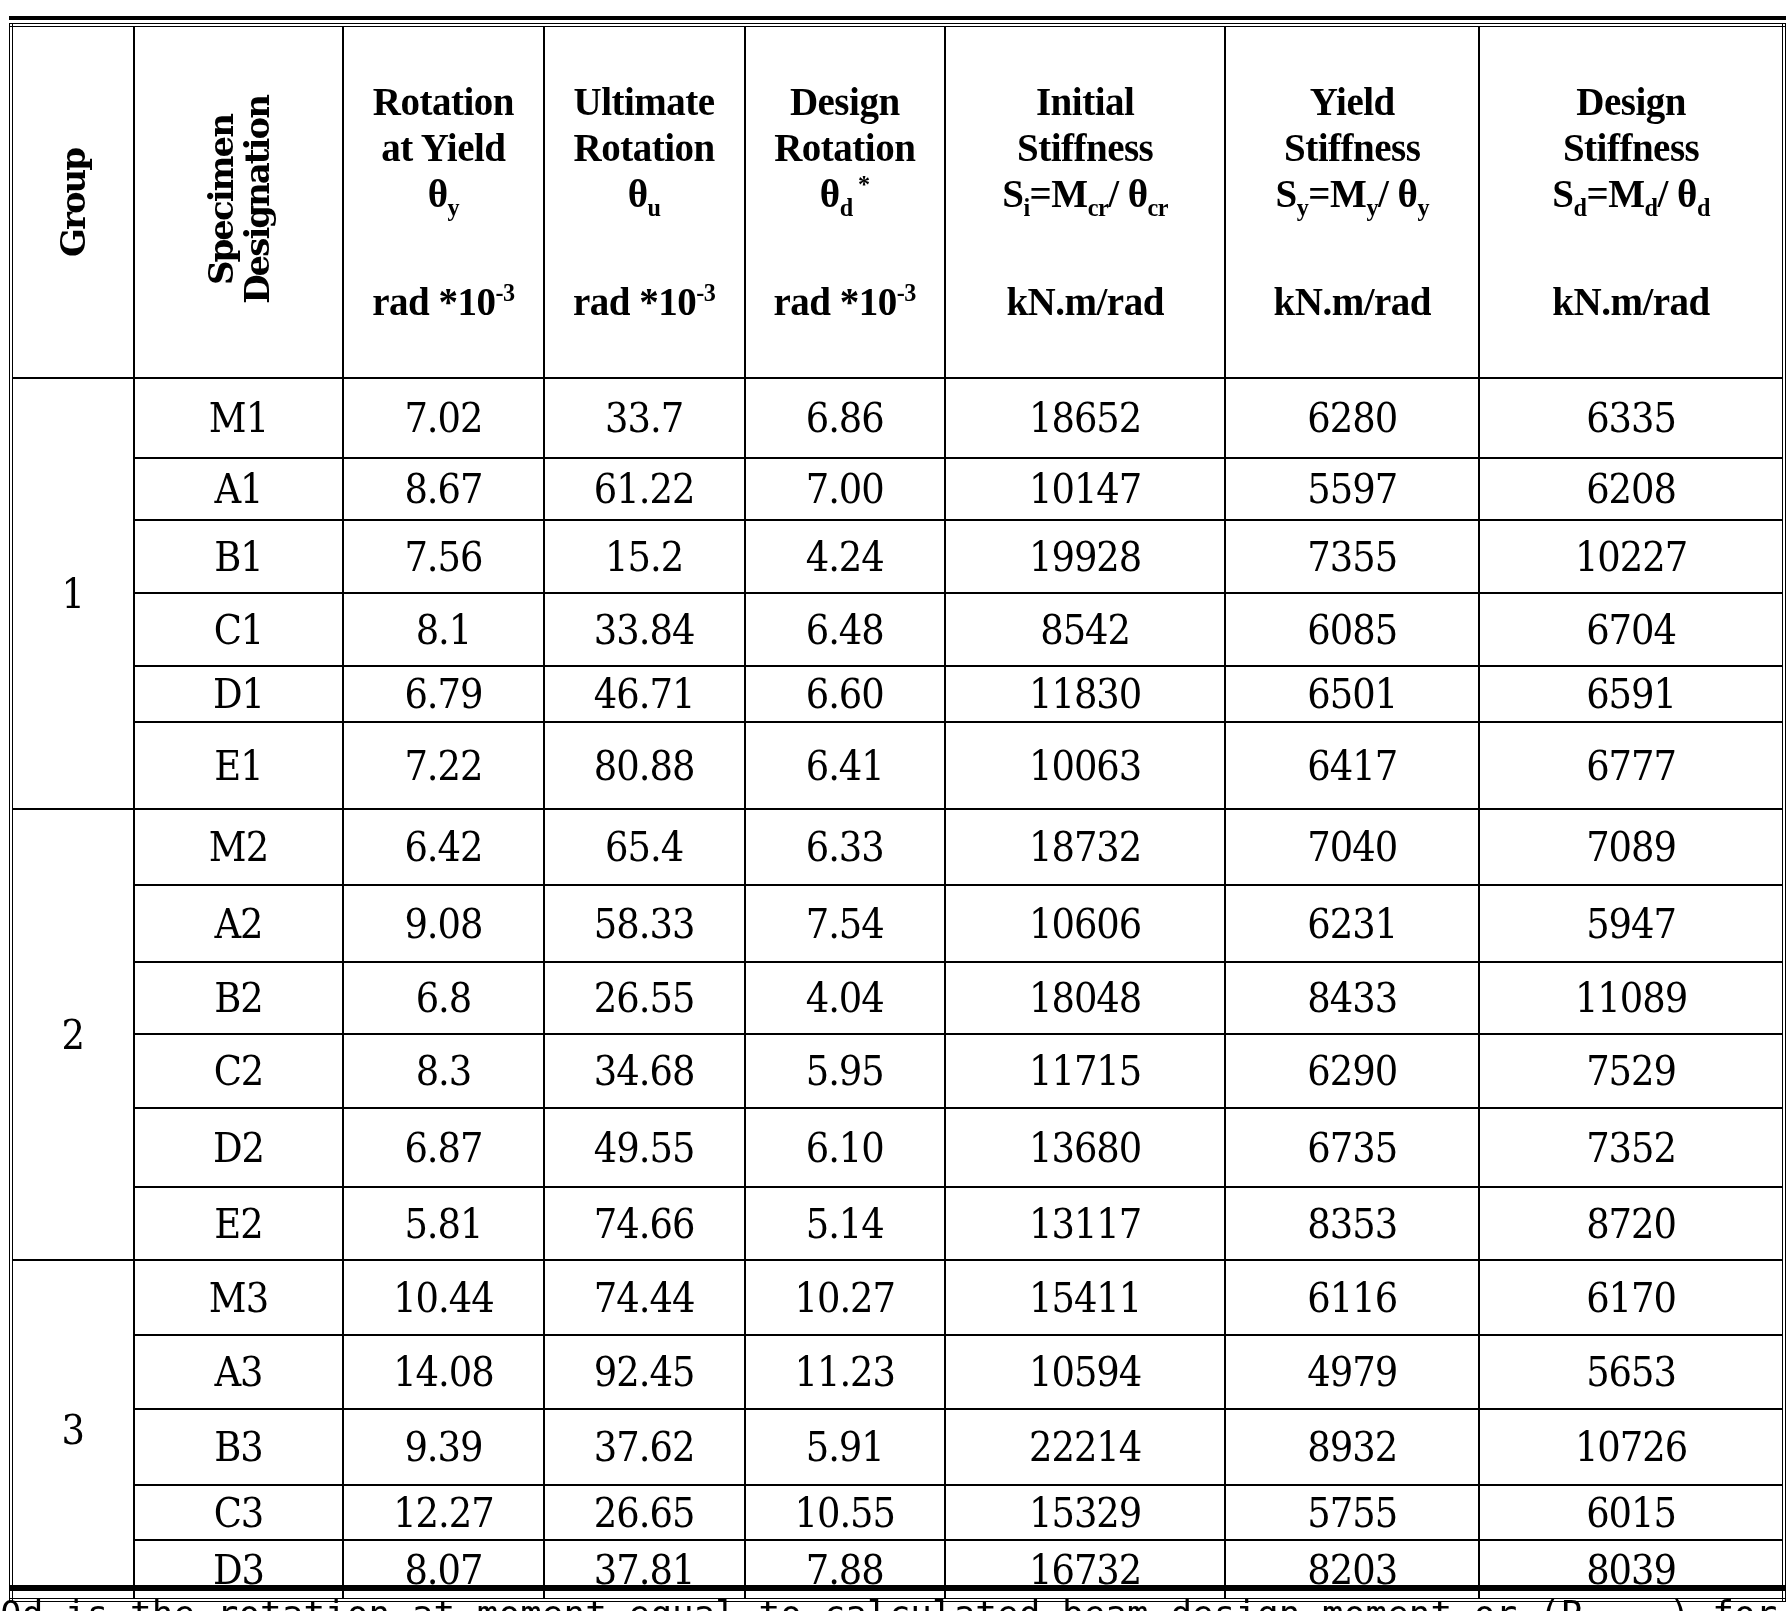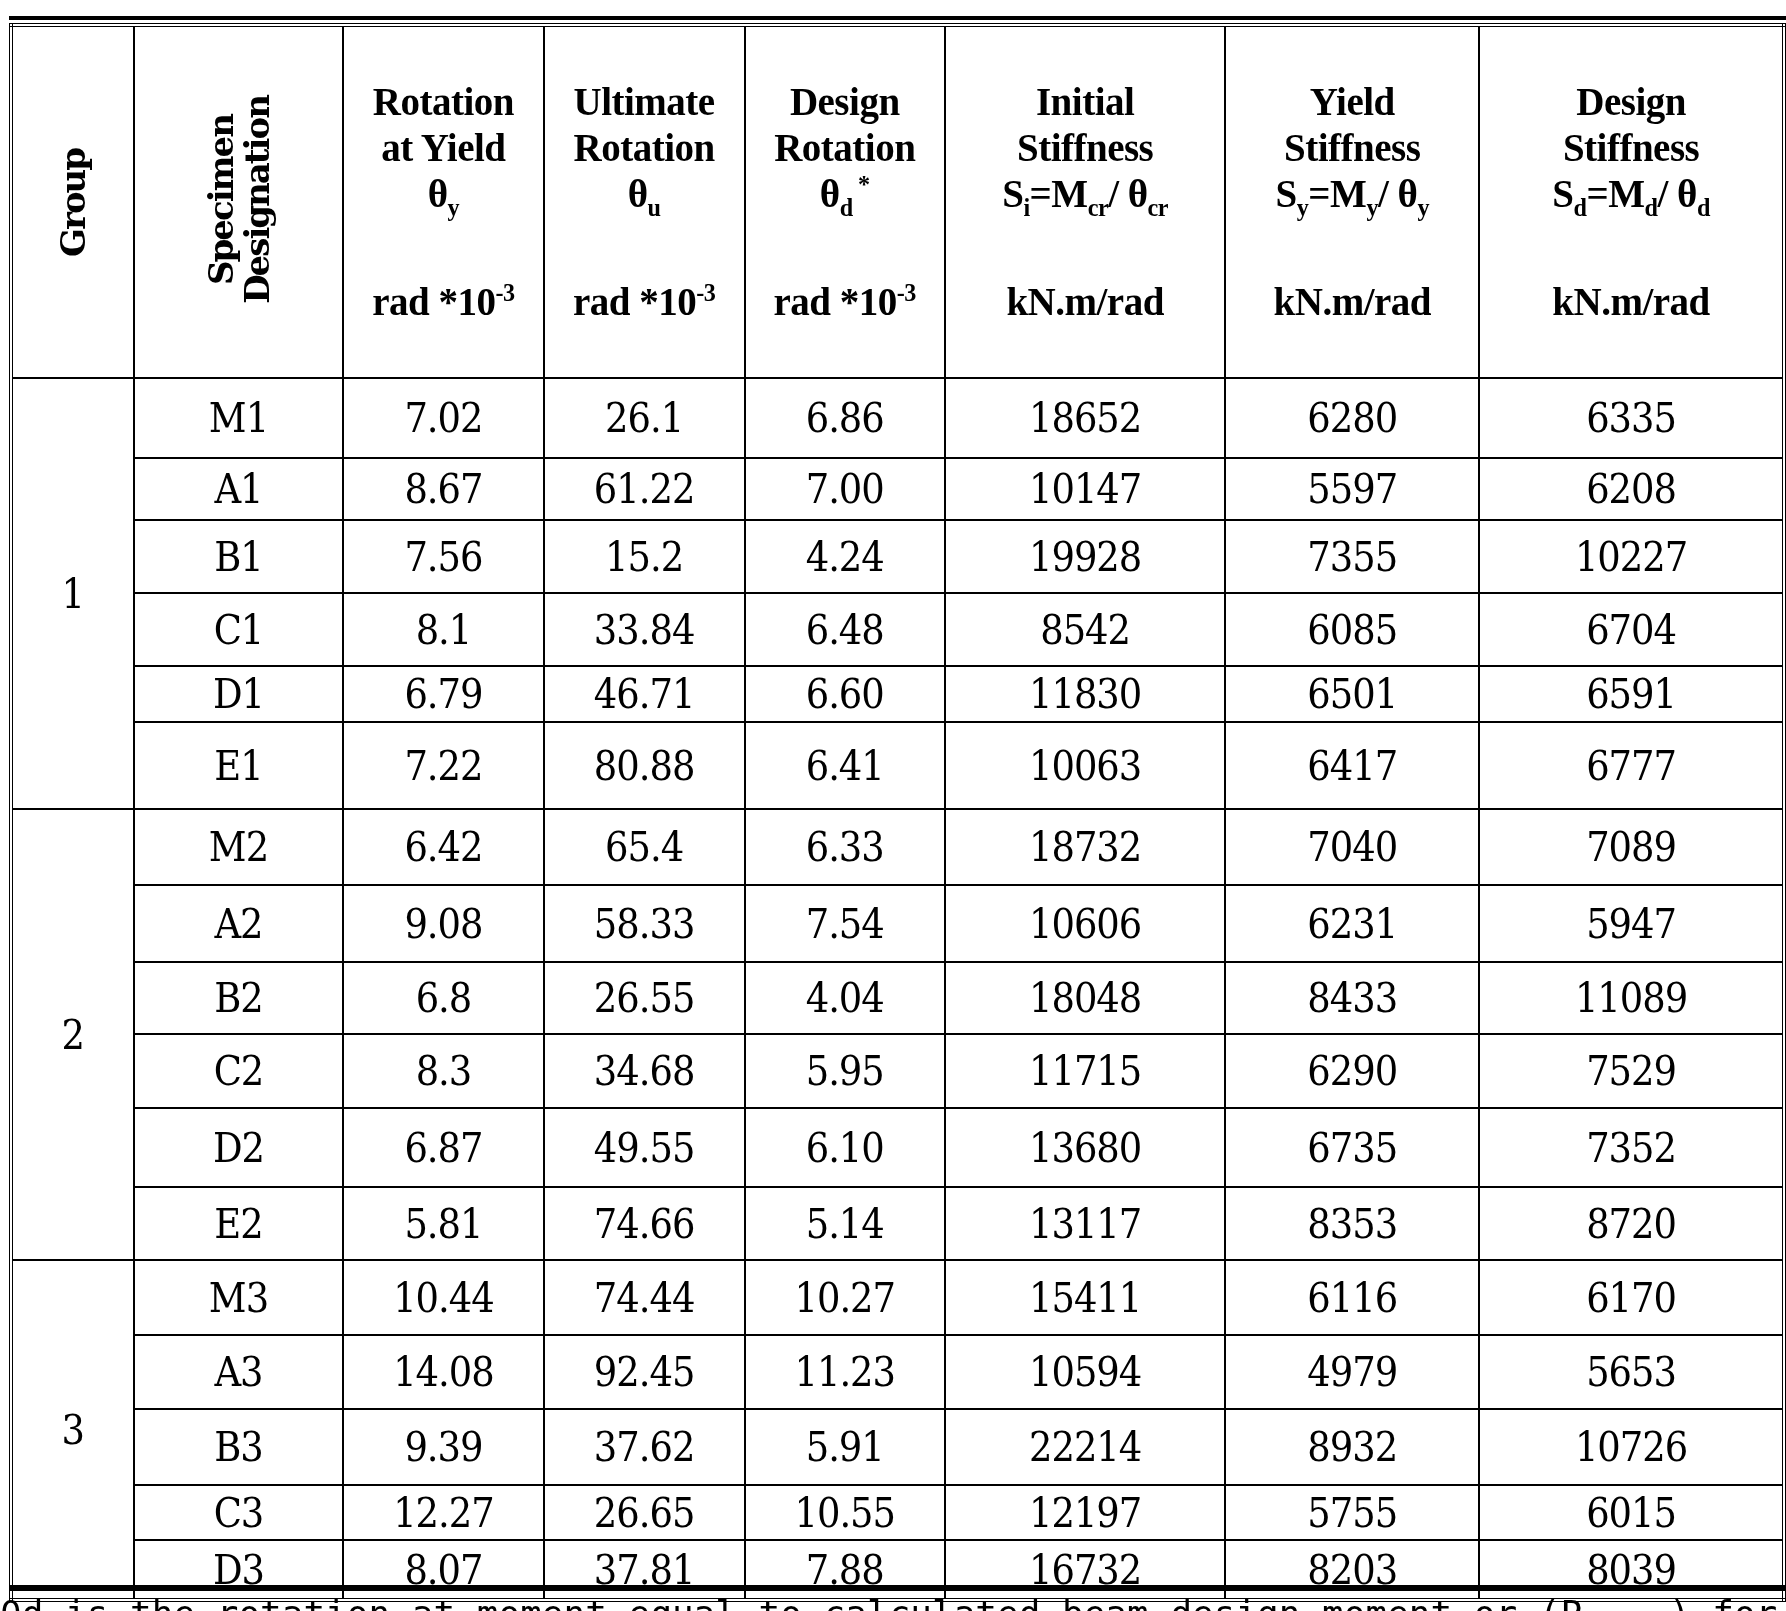--- a/index.html
+++ b/index.html
@@ -105,21 +105,21 @@
         <span class="hd-sym"><span>S</span><sub>d</sub><span>=M</span><sub>d</sub><span>/ θ</span><sub>d</sub></span>
         <span class="hd-unit">kN.m/rad</span>
       </th>
     </tr>
   </thead>
   <tbody id="tbody">
       <tr style="height: 80px;">
         <td class="grp" rowspan="6">1</td>
         <td>M1</td>
         <td>7.02</td>
-        <td>26.1</td>
+        <td>33.7</td>
         <td>6.86</td>
         <td>18652</td>
         <td>6280</td>
         <td>6335</td>
       </tr>
       <tr style="height: 62px;">
         <td>A1</td>
         <td>8.67</td>
         <td>61.22</td>
         <td>7.00</td>
@@ -244,21 +244,21 @@
         <td>5.91</td>
         <td>22214</td>
         <td>8932</td>
         <td>10726</td>
       </tr>
       <tr style="height: 55px; padding-left: 14px;">
         <td>C3</td>
         <td>12.27</td>
         <td>26.65</td>
         <td>10.55</td>
-        <td>12197</td>
+        <td>15329</td>
         <td>5755</td>
         <td>6015</td>
       </tr>
       <tr style="height: 60px;">
         <td>D3</td>
         <td>8.07</td>
         <td>37.81</td>
         <td>7.88</td>
         <td>16732</td>
         <td>8203</td>

